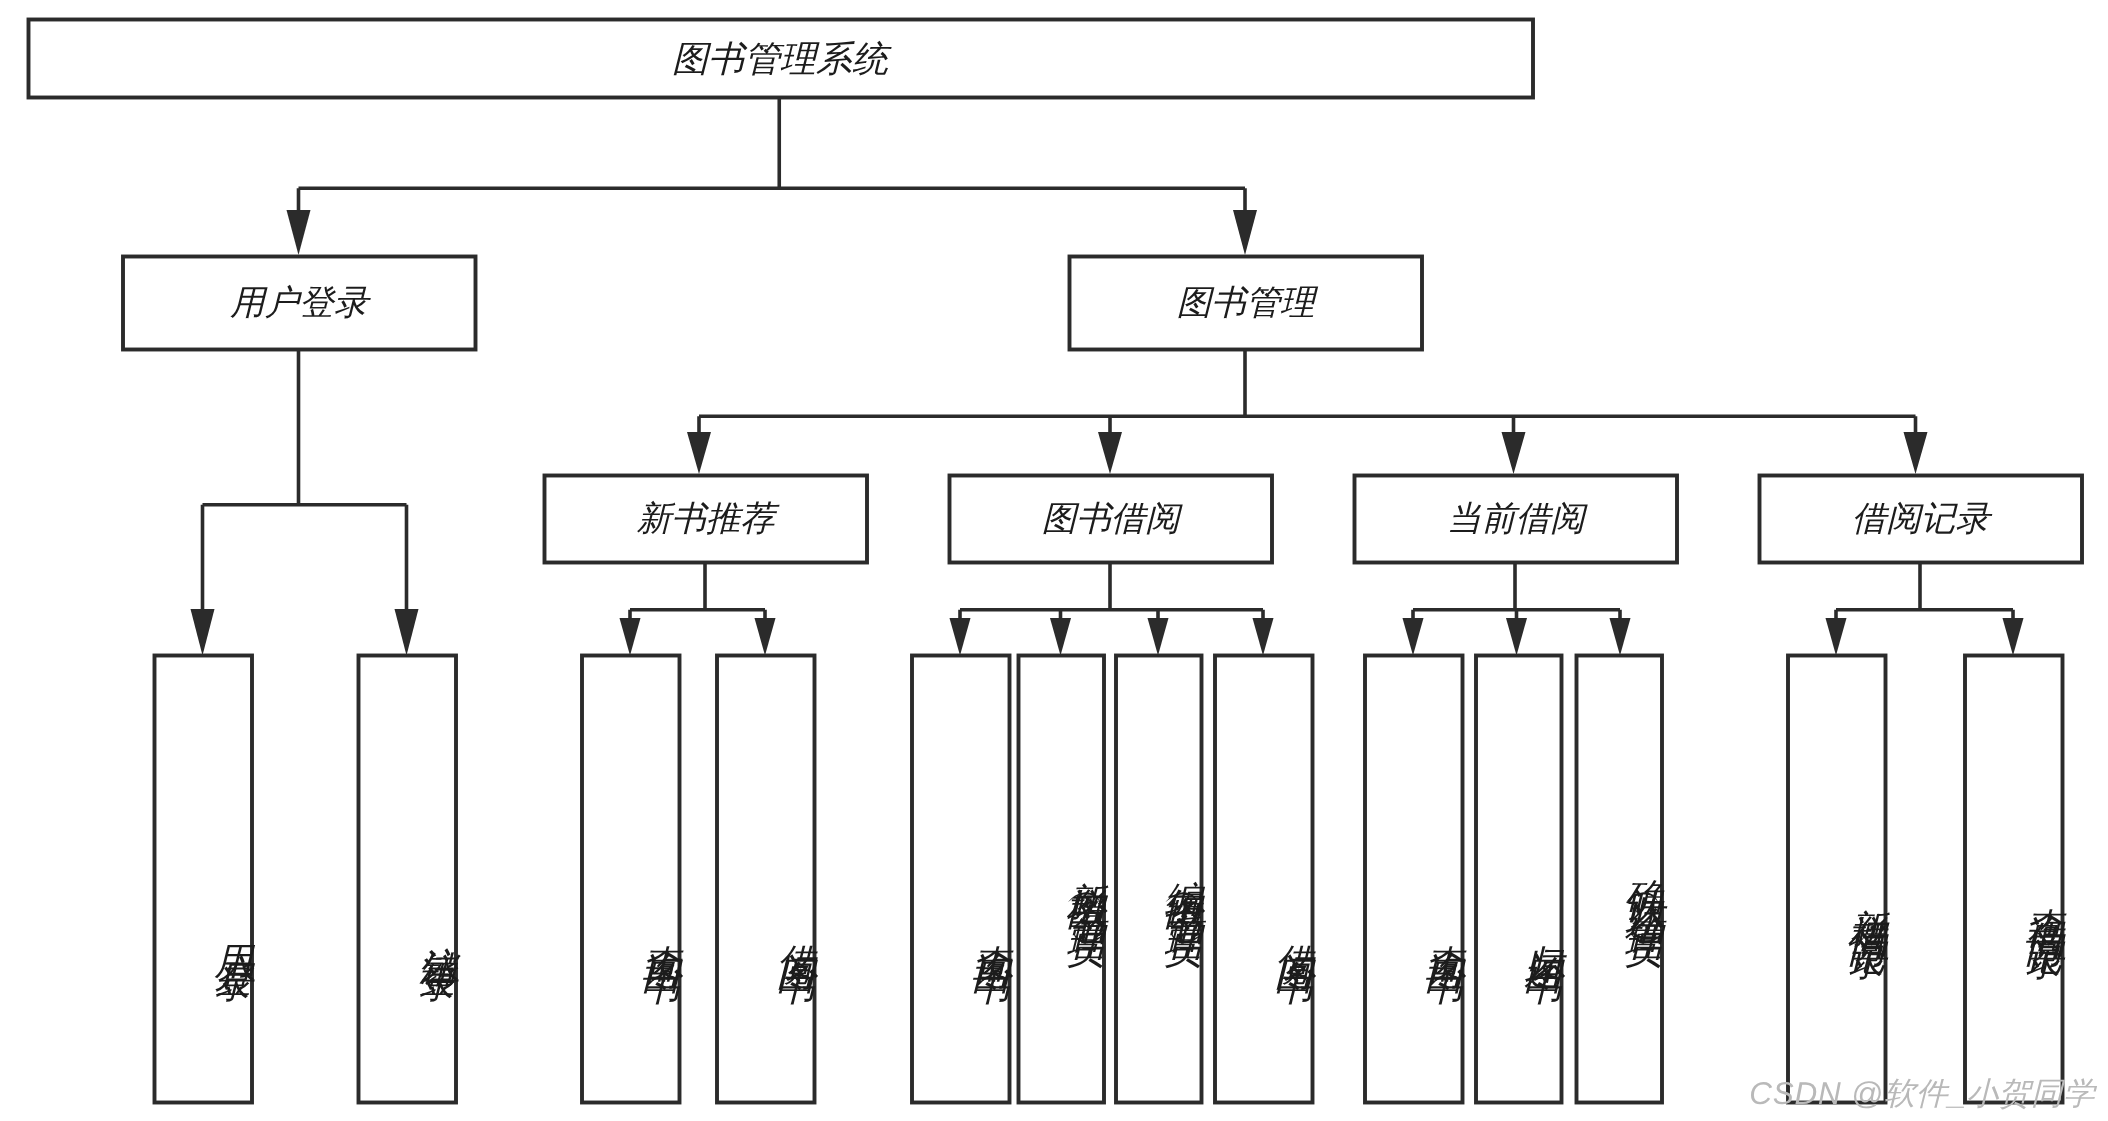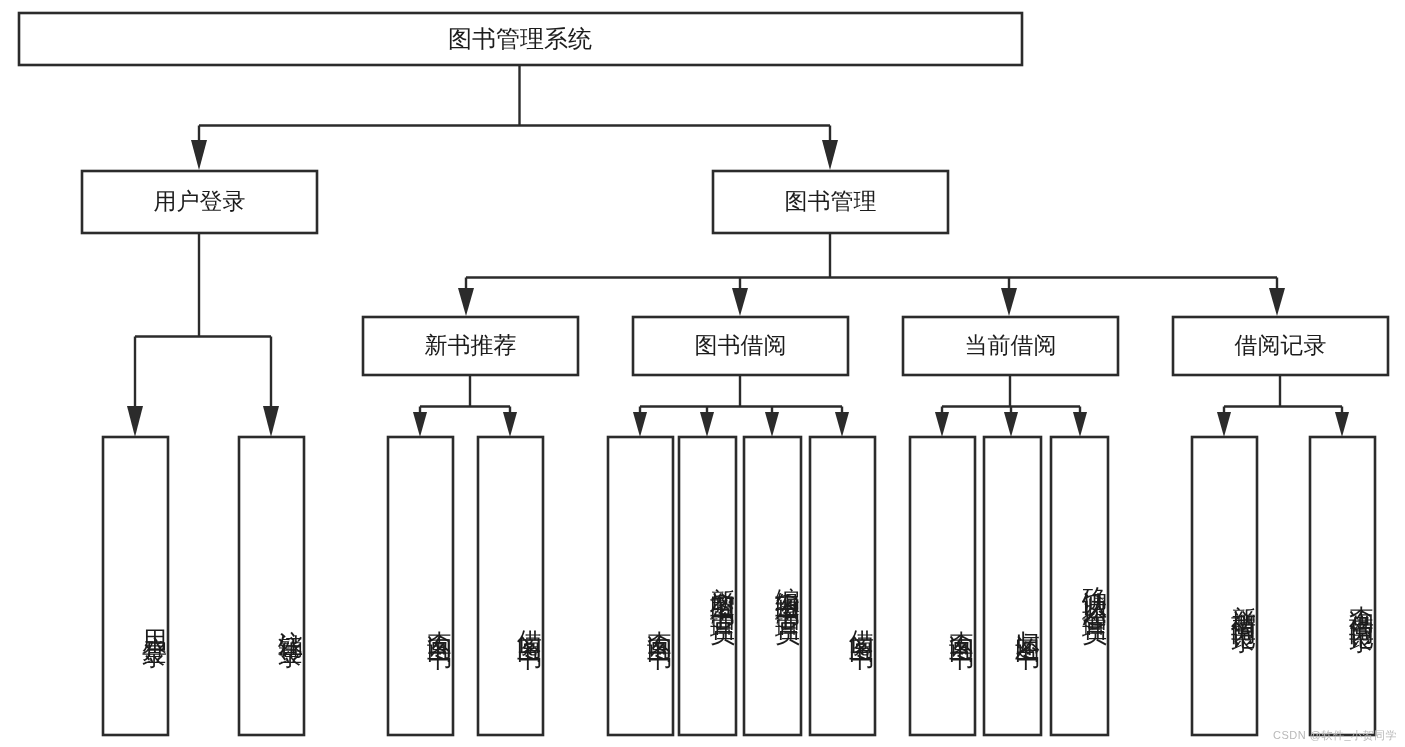--- a/index.html
+++ b/index.html
@@ -11,20 +11,21 @@
     width: 1405px;
     height: 747px;
     overflow: hidden;
     font-family: "Liberation Sans", "DejaVu Sans", sans-serif;
   }
   #diagram-root {
     position: relative;
     width: 1405px;
     height: 747px;
     background: #ffffff;
+    font-style: italic;
   }
   svg#flow {
     position: absolute;
     left: 0;
     top: 0;
     width: 1405px;
     height: 747px;
     display: block;
   }
   .node-rect {
@@ -66,21 +67,21 @@
     display: flex;
     align-items: flex-start;
     justify-content: center;
     pointer-events: none;
   }
   #watermark {
     position: absolute;
     right: 8px;
     bottom: 4px;
     font-family: "Liberation Sans", "DejaVu Sans", sans-serif;
-    font-size: 11px;
+    font-size: 21px;
     color: #b9b9b9;
     letter-spacing: 0.5px;
     white-space: nowrap;
   }
 </style>
 </head>
 <body>
 
 <div id="diagram-root">
 

